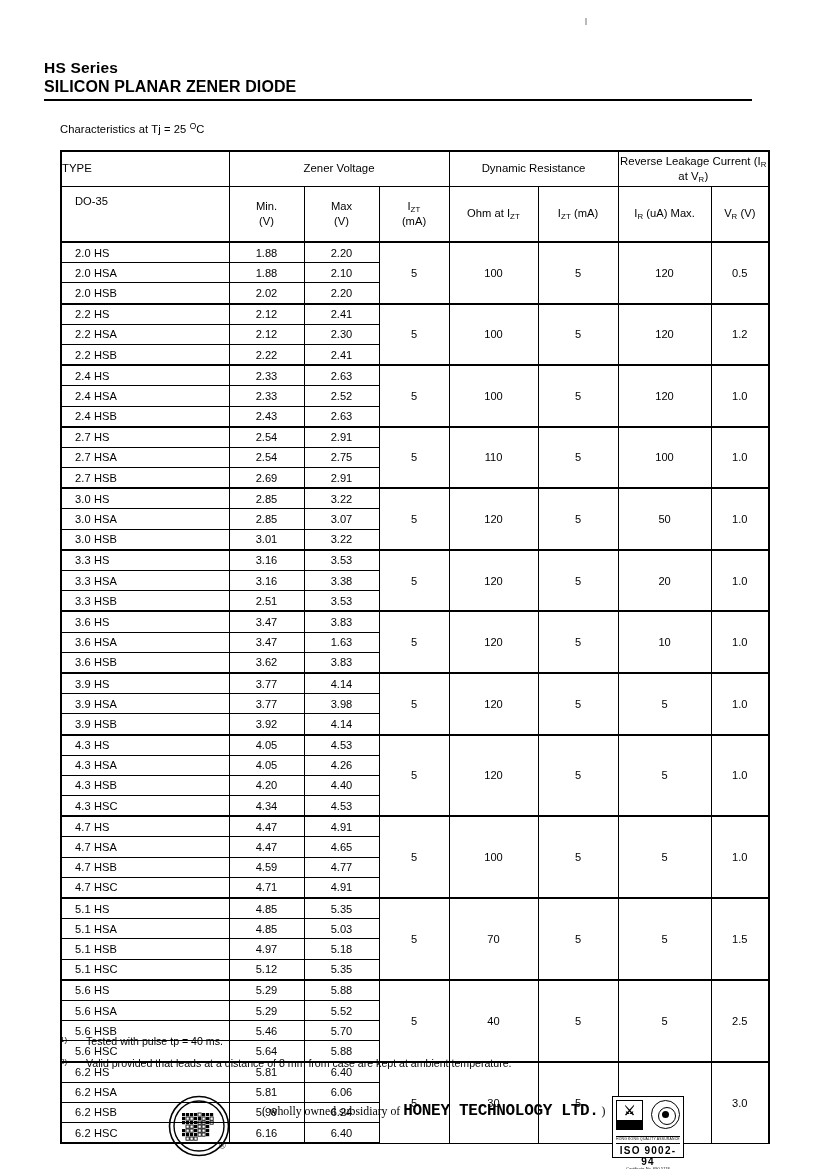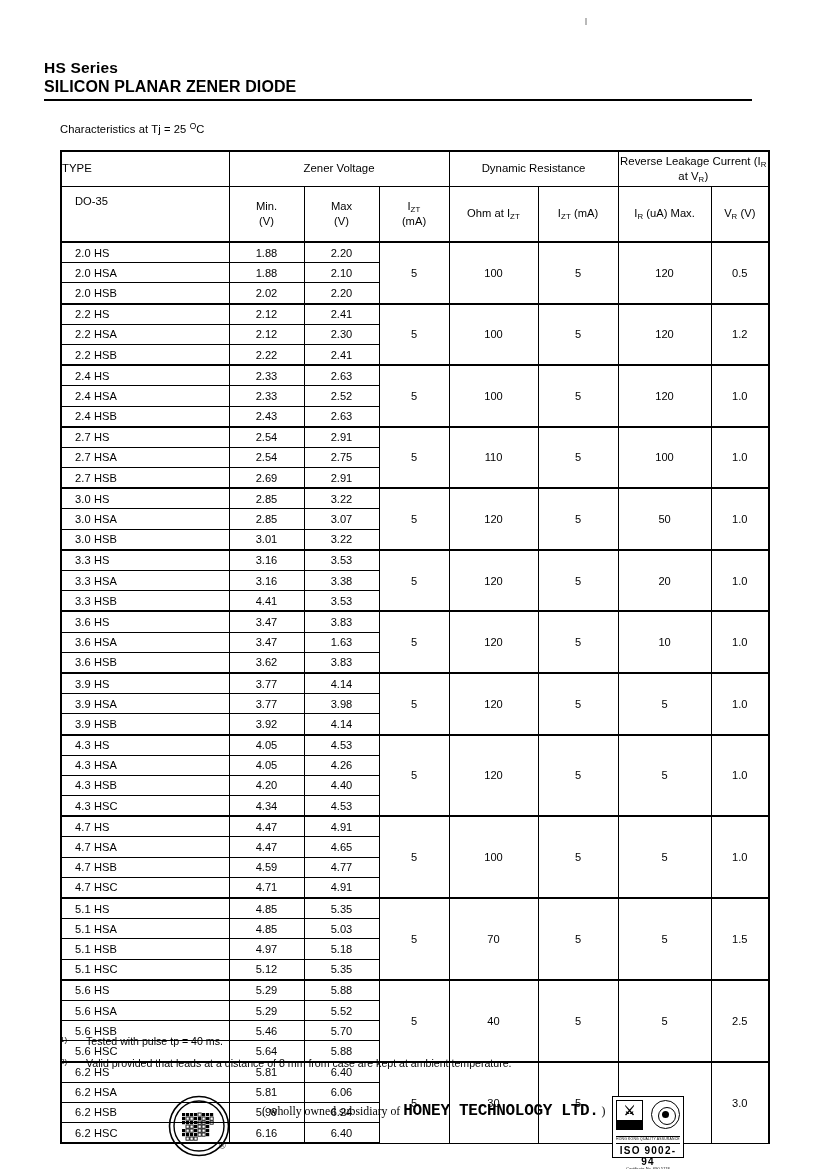--- a/index.html
+++ b/index.html
@@ -481,21 +481,21 @@
           <td class="merge-cell" rowspan="3">20</td>
           <td class="merge-cell frame-r" rowspan="3">1.0</td>
         </tr>
         <tr class="data-row">
           <td class="type-col frame-l">3.3 HSA</td>
           <td class="">3.16</td>
           <td class="">3.38</td>
         </tr>
         <tr class="data-row">
           <td class="type-col frame-l">3.3 HSB</td>
-          <td class="">4.41</td>
+          <td class="">2.51</td>
           <td class="">3.53</td>
         </tr>
         <tr class="data-row grp-top">
           <td class="type-col frame-l">3.6 HS</td>
           <td class="">3.47</td>
           <td class="">3.83</td>
           <td class="merge-cell" rowspan="3">5</td>
           <td class="merge-cell" rowspan="3">120</td>
           <td class="merge-cell" rowspan="3">5</td>
           <td class="merge-cell" rowspan="3">10</td>

